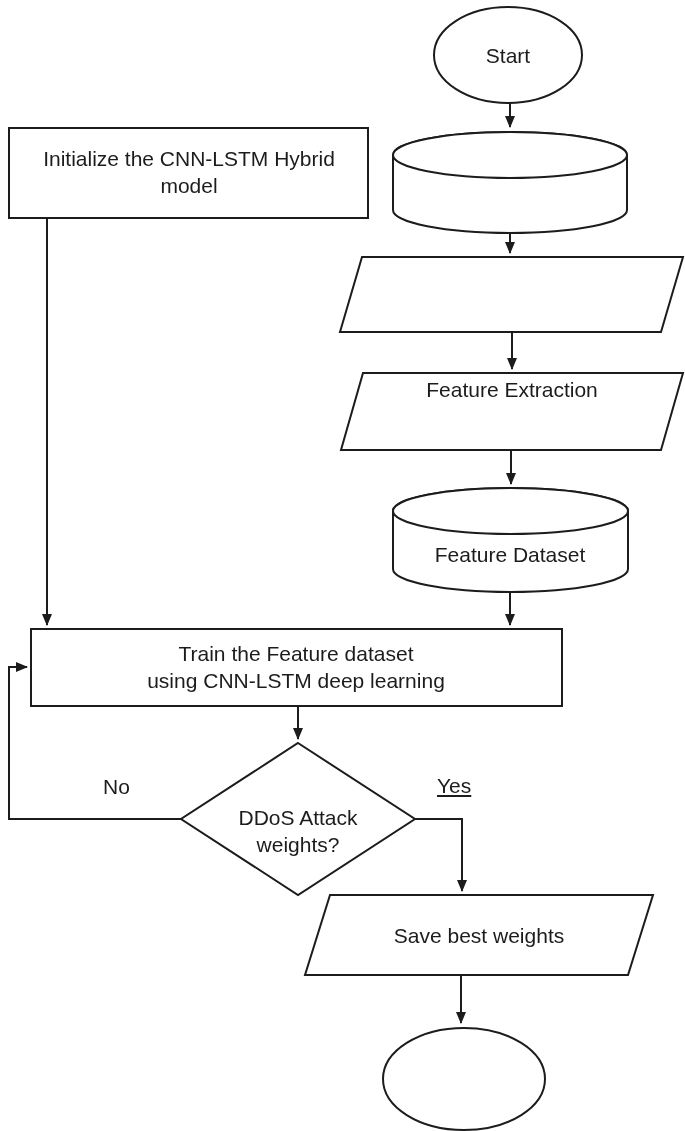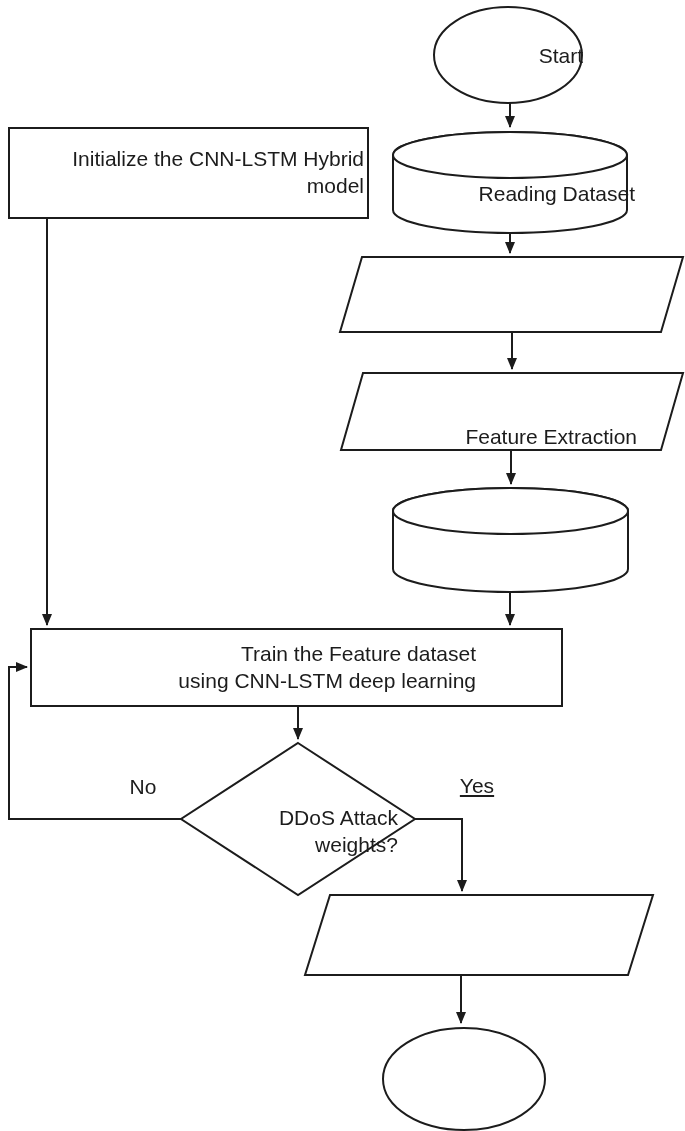--- a/index.html
+++ b/index.html
@@ -18,28 +18,27 @@
   #shape-layer {
     position: absolute;
     left: 0;
     top: 0;
   }
   .node-label {
     position: absolute;
     color: #1c1c1c;
     font-size: 21px;
     line-height: 27px;
-    text-align: right;
+    text-align: center;
     white-space: nowrap;
   }
   .edge-label {
     position: absolute;
     color: #1c1c1c;
     font-size: 21px;
-    text-align: center;
     white-space: nowrap;
   }
 </style>
 </head>
 <body>
 
 <div id="canvas">
 
   <svg id="shape-layer" width="685" height="1131" viewBox="0 0 685 1131" fill="none" stroke="#1c1c1c" stroke-width="2">
     <defs>
@@ -86,40 +85,41 @@
 
     <polygon fill="#ffffff" points="330,895 653,895 628,975 305,975"></polygon>
 
     <line x1="461" y1="975" x2="461" y2="1023" marker-end="url(#arrow)"></line>
 
     <ellipse cx="464" cy="1079" rx="81" ry="51" fill="#ffffff"></ellipse>
   </svg>
 
   <div class="node-label" style="left:433px; top:42px; width:150px;">Start</div>
 
-  <div class="node-label" style="left:385px; top:180px; width:250px;">Reading Dataset</div>
 
 
-  <div class="node-label" style="left:387px; top:423px; width:250px;">Feature Extraction</div>
+  <div class="node-label" style="left:387px; top:376px; width:250px;">Feature Extraction</div>
 
+  <div class="node-label" style="left:385px; top:541px; width:250px;">Feature Dataset</div>
 
   <div class="node-label" style="left:14px; top:145px; width:350px;">
     <div>Initialize the CNN-LSTM Hybrid</div>
     <div>model</div>
   </div>
 
   <div class="node-label" style="left:116px; top:640px; width:360px;">
     <div>Train the Feature dataset</div>
     <div>using CNN-LSTM deep learning</div>
   </div>
 
   <div class="node-label" style="left:198px; top:804px; width:200px;">
     <div>DDoS Attack</div>
     <div>weights?</div>
   </div>
 
+  <div class="node-label" style="left:354px; top:922px; width:250px;">Save best weights</div>
 
 
   <div class="edge-label" style="left:103px; top:775px; width:80px;">No</div>
 
   <div class="edge-label" style="left:437px; top:774px; width:80px;text-decoration:underline;">Yes</div>
 
 </div>
 
 </body></html>

